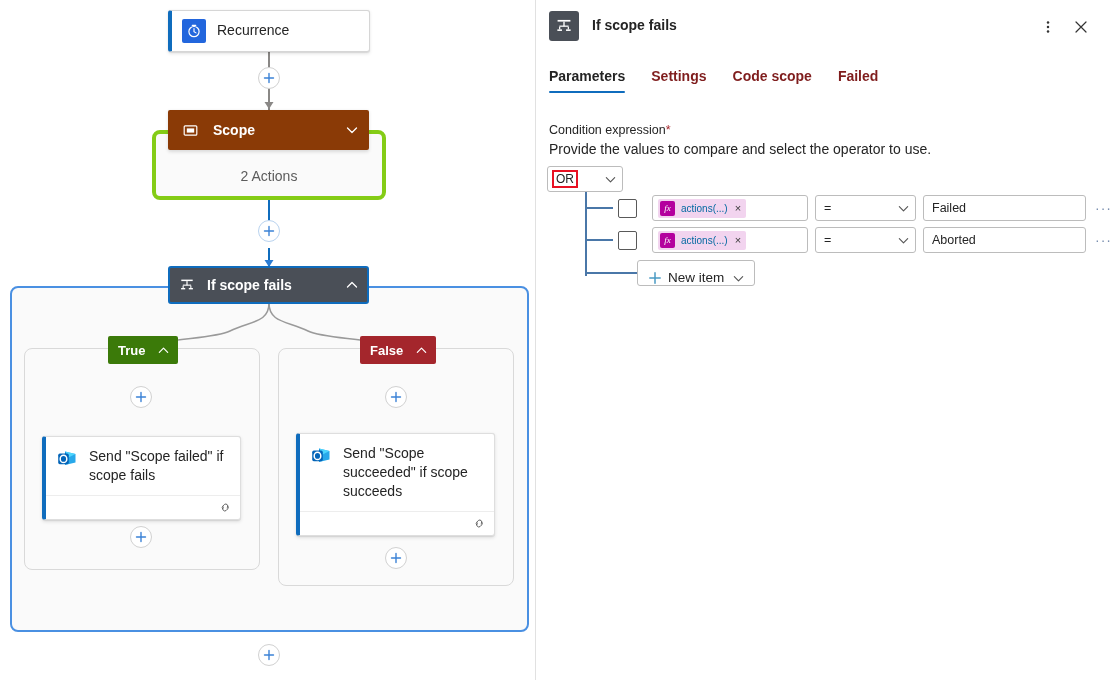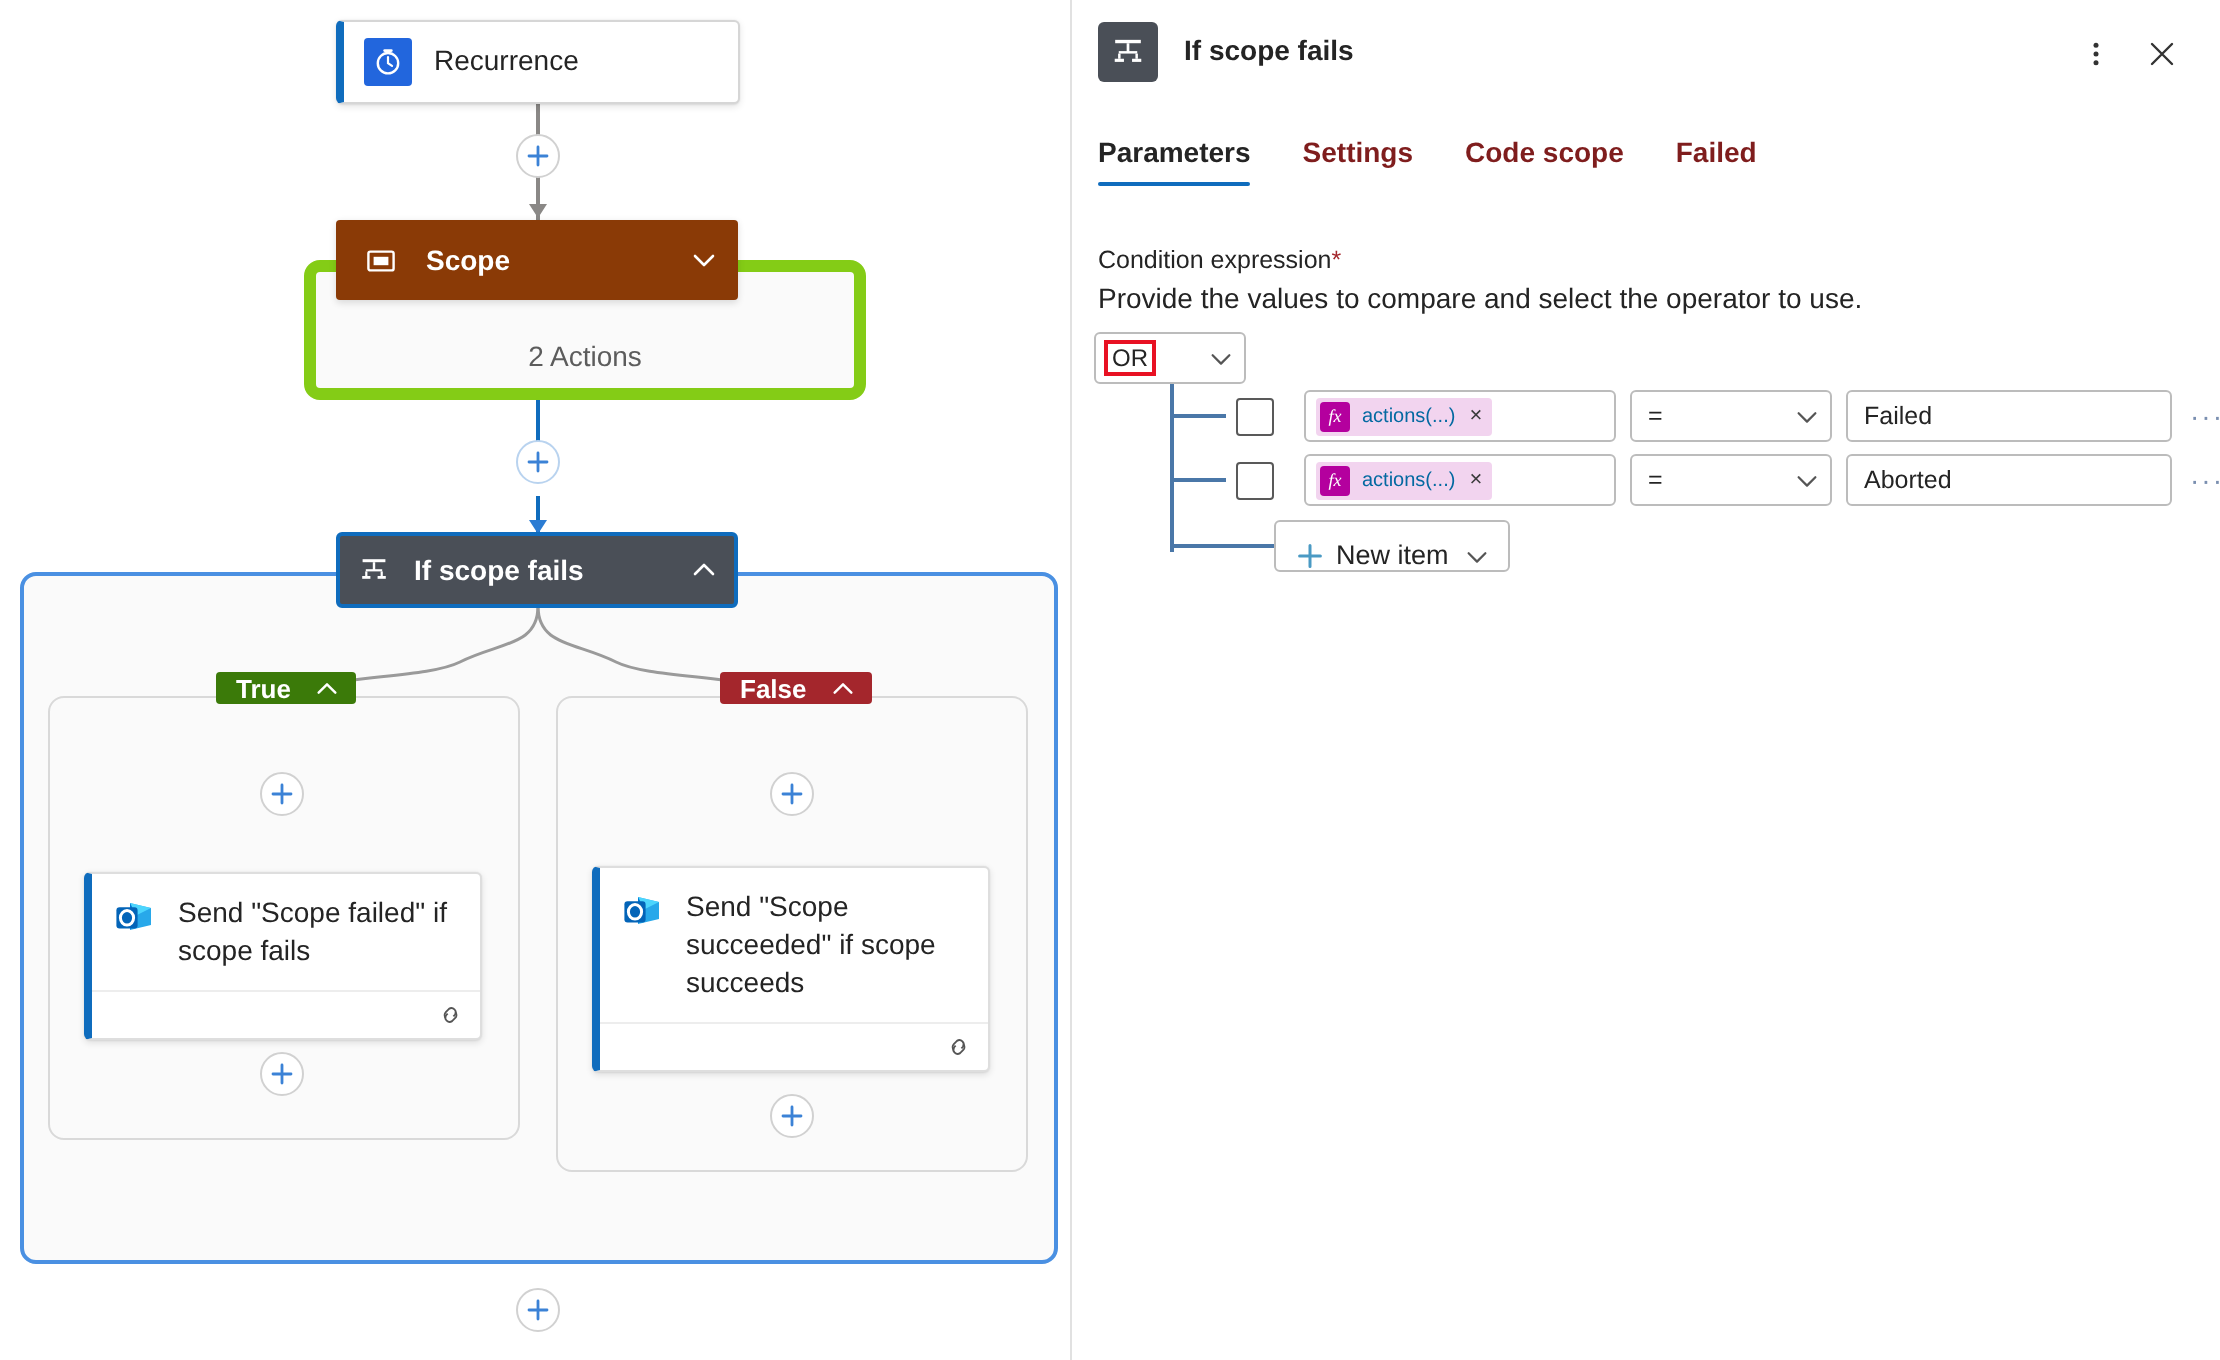--- a/index.html
+++ b/index.html
@@ -64,23 +64,23 @@
     display: flex; align-items: center; justify-content: center;
   }
   .node-title {
     font-size: 14px; color: #242424; line-height: 1.25;
   }
 
   
   #scope-group {
     position: absolute;
     left: 152px; top: 130px;
-    width: 281px; height: 70px;
+    width: 234px; height: 70px;
     background: #fafafa;
-    border: 6px solid #84cc16;
+    border: 4px solid #84cc16;
     border-radius: 8px;
     z-index: 2;
   }
   #scope-actions-label {
     position: absolute; left: 0; top: 34px; width: 100%;
     text-align: center;
     font-size: 14px; color: #5c5c5c;
   }
   #scope-header {
     position: absolute;
@@ -132,21 +132,21 @@
     background: #fafafa;
     border: 1px solid #d9d9d9;
     border-radius: 8px;
     z-index: 2;
   }
   #branch-true { left: 24px; top: 348px; width: 236px; height: 222px; }
   #branch-false { left: 278px; top: 348px; width: 236px; height: 238px; }
 
   .branch-label {
     position: absolute;
-    height: 16px;
+    height: 28px;
     display: flex; align-items: center;
     padding: 0 8px 0 10px;
     border-radius: 2px;
     z-index: 8;
     cursor: pointer;
   }
   .branch-label .bl-text {
     color: #ffffff; font-size: 13px; font-weight: bold;
     margin-right: 12px;
   }

